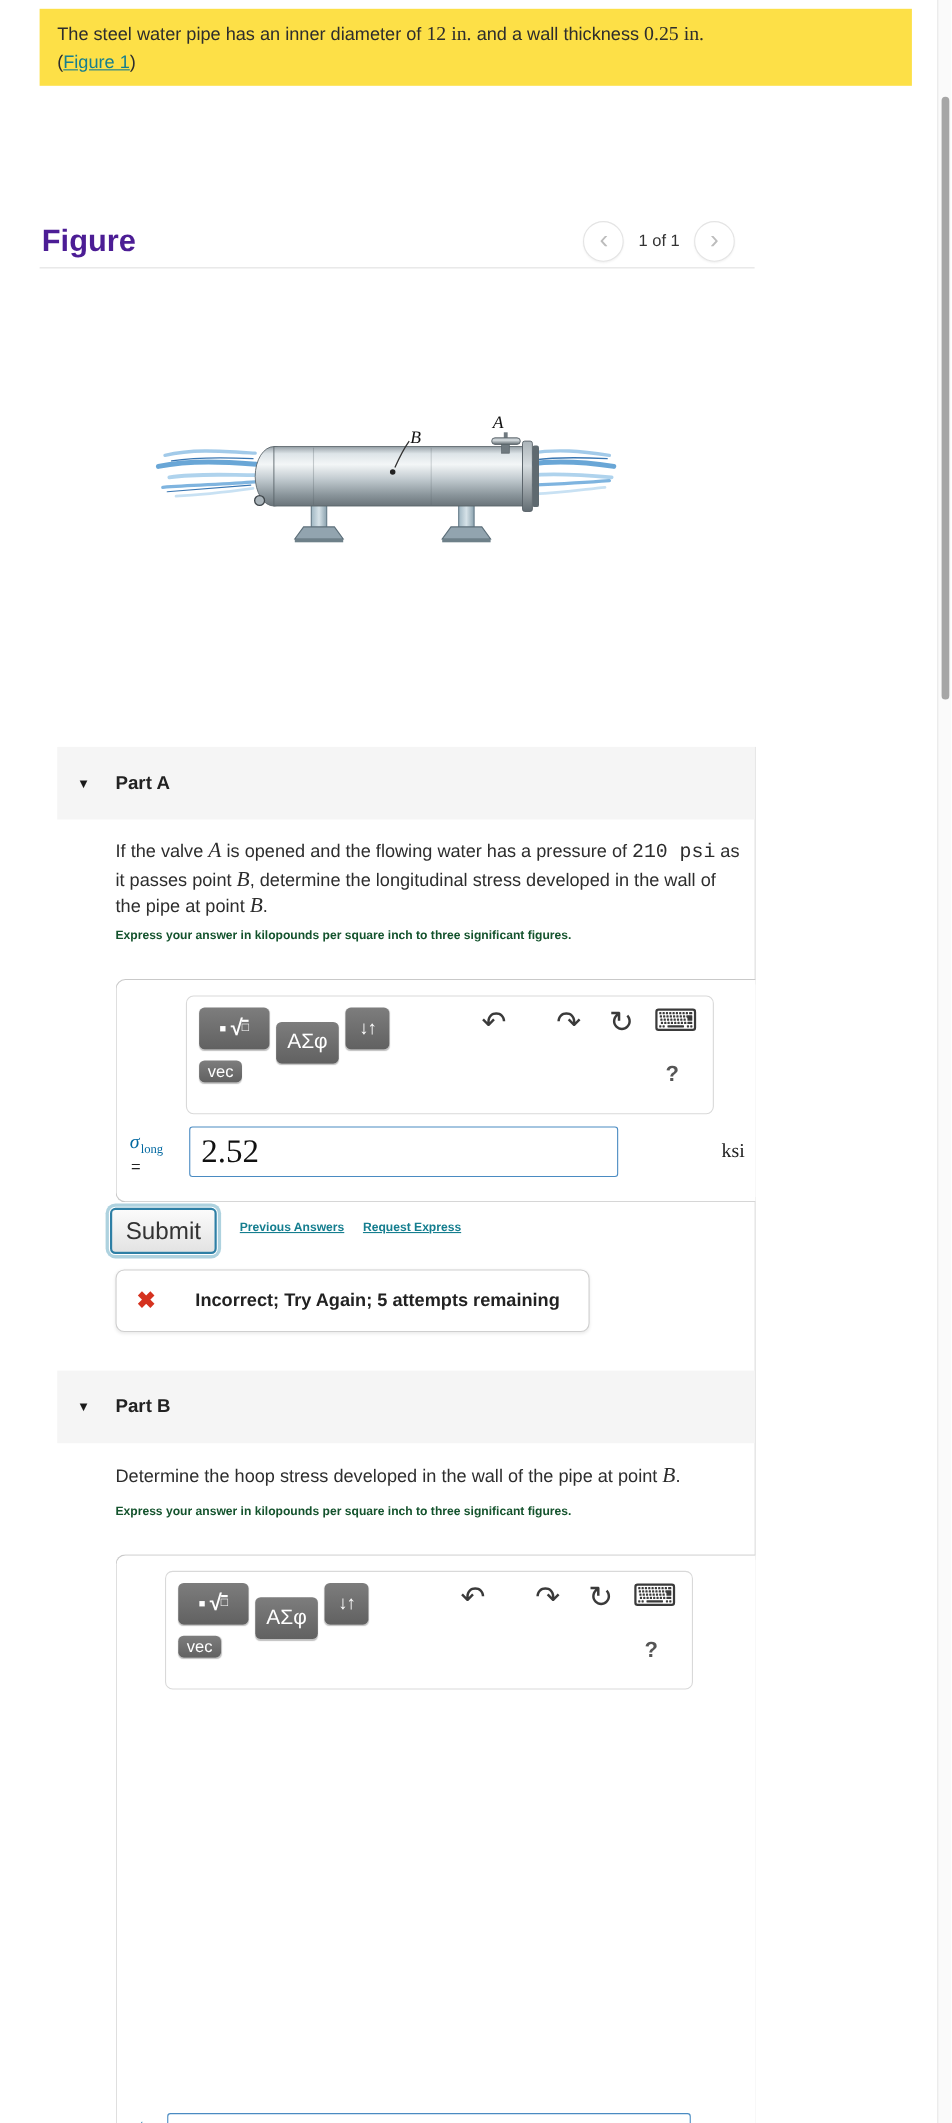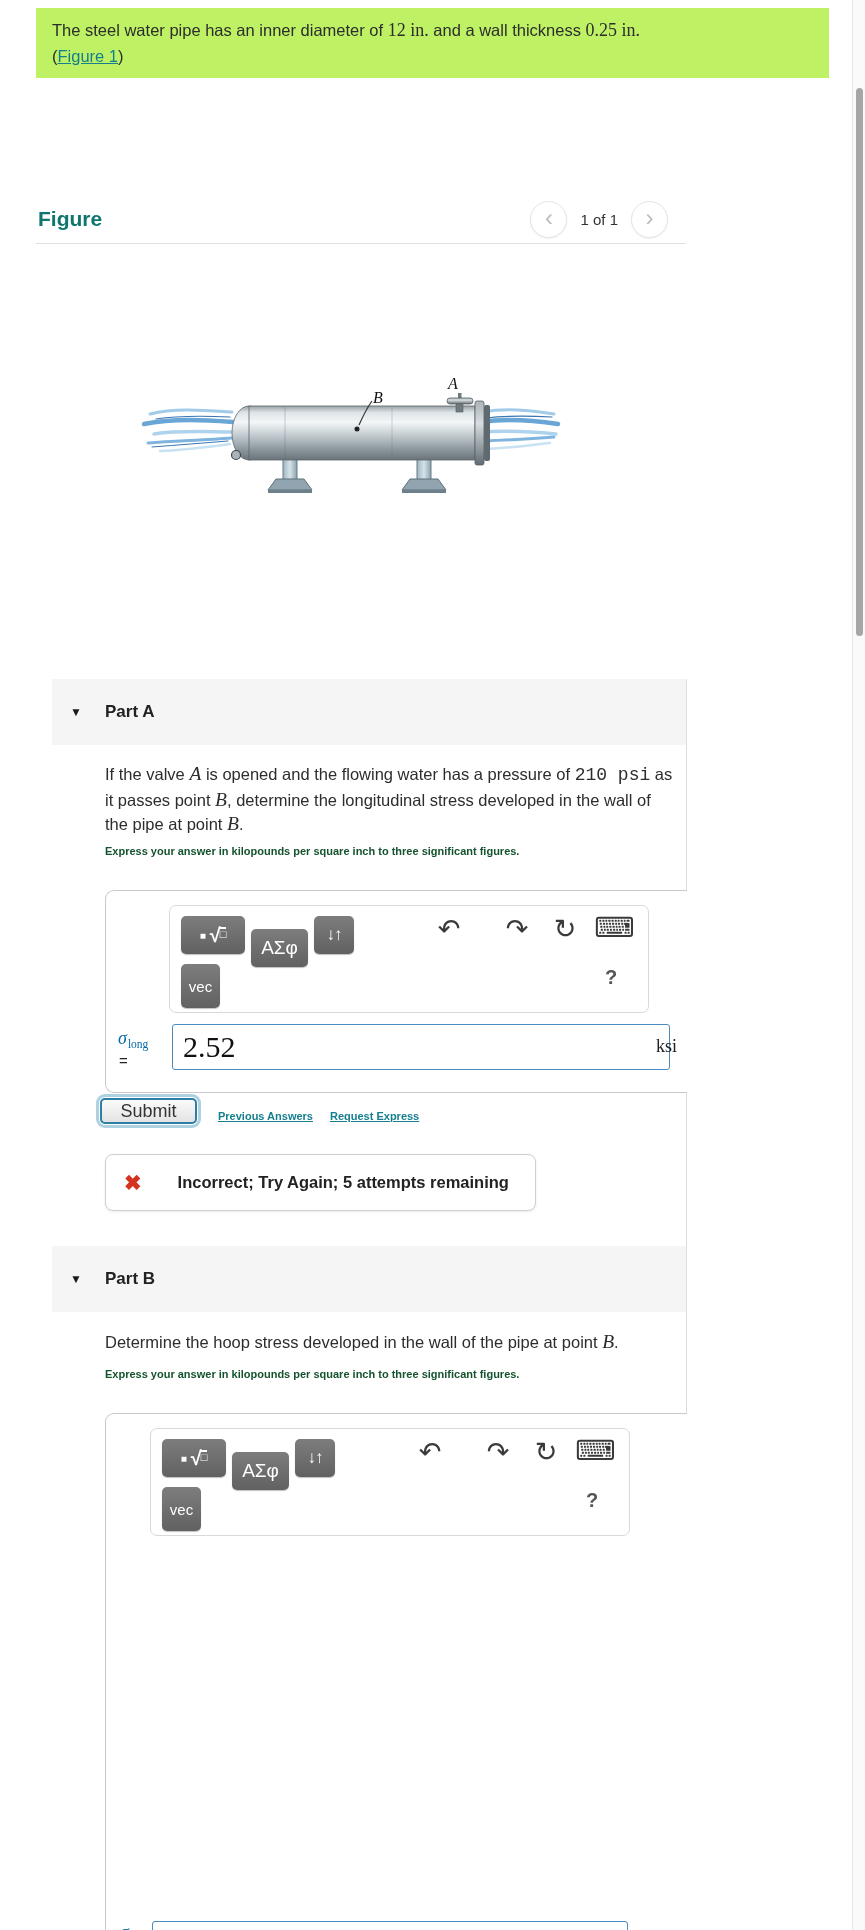--- a/index.html
+++ b/index.html
@@ -5,31 +5,31 @@
   * { box-sizing: border-box; }
   html,body { margin:0; padding:0; }
   body {
     width:865px; height:1930px; position:relative; overflow:hidden;
     background:#ffffff; font-family:"Liberation Sans", sans-serif; color:#2d2d2d;
   }
 
   
   .banner {
     position:absolute; left:36px; top:8px; width:793px; height:70px;
-    background:#bef264; padding:9px 16px; font-size:16.5px; line-height:26px; color:#2d2d2d;
+    background:#fde047; padding:9px 16px; font-size:16.5px; line-height:26px; color:#2d2d2d;
   }
   .banner .math-val { font-family:"Liberation Serif", serif; font-size:18px; }
   .banner a { color:#157e8f; text-decoration:underline; cursor:pointer; }
 
   
   .figure-header {
     position:absolute; left:38px; top:198px; width:648px; height:42px;
     display:flex; align-items:center;
   }
-  .figure-title { font-size:21px; font-weight:bold; color:#0f766e; }
+  .figure-title { font-size:28px; font-weight:bold; color:#4c1d95; }
   .figure-nav { margin-left:auto; margin-right:18px; display:flex; align-items:center; gap:13px; }
   .nav-circle {
     width:37px; height:37px; border-radius:50%; border:1px solid #e4e4e4; background:#fff;
     color:#bcbcbc; font-size:24px; line-height:1; display:flex; align-items:center; justify-content:center;
     box-shadow:0 1px 2px rgba(0,0,0,0.06); cursor:pointer; padding-bottom:3px;
   }
   .page-indicator { font-size:15px; color:#333; }
   .figure-hr { position:absolute; left:36px; top:243px; width:650px; border-top:1px solid #e0e0e0; }
 
   .figure-svg { position:absolute; left:130px; top:348px; width:440px; height:160px; }
@@ -65,49 +65,49 @@
   .toolbar { position:absolute; width:480px; height:108px; border:1px solid #d9d9d9; border-radius:7px; background:#fff; }
   .toolbar-a { left:169px; top:905px; }
   .toolbar-b { left:150px; top:1428px; }
   .tb-btn {
     position:absolute; background:linear-gradient(#7d7d7d,#616161); color:#fff; border-radius:5px;
     display:flex; align-items:center; justify-content:center; box-shadow:0 1px 1px rgba(0,0,0,0.25); cursor:pointer;
   }
   .eq-btn   { left:11px;  top:10px; width:64px; height:38px; }
   .greek-btn{ left:81px;  top:23px; width:57px; height:38px; font-size:19px; }
   .updown-btn{ left:144px; top:10px; width:40px; height:38px; font-size:17px; letter-spacing:-1px; }
-  .vec-btn  { left:11px;  top:58px; width:39px; height:44px; font-size:15px; }
+  .vec-btn  { left:11px;  top:58px; width:39px; height:20px; font-size:15px; }
   .eq-sq   { font-size:10px; margin-right:4px; }
   .eq-root { font-size:20px; font-weight:bold; margin-right:-1px; }
   .eq-box  { font-size:11px; border-top:2px solid #fff; transform:translateY(-2px); line-height:11px; }
   .tb-icon { position:absolute; top:8px; width:34px; text-align:center; font-size:27px; color:#3a3a3a; cursor:pointer; line-height:30px; }
   .undo-icon { left:262px; } .redo-icon { left:330px; } .reset-icon { left:378px; }
   .kbd-icon  { left:424px; top:7px; font-family:"DejaVu Sans", sans-serif; font-size:28px; }
   .help-btn  { position:absolute; left:426px; top:60px; width:30px; text-align:center; font-size:20px; font-weight:600; color:#555; cursor:pointer; }
 
   
   .ans-label { position:absolute; color:#0369a1; }
   .ans-label-a { left:118px; top:1028px; }
   .ans-label-b { left:120px; top:1922px; }
   .sigma { font-family:"Liberation Serif", serif; font-style:italic; font-size:18px; }
   .sigma-sub { font-family:"Liberation Serif", serif; font-size:11.5px; vertical-align:-4px; margin-left:1px; }
   .ans-eq-a { position:absolute; left:119px; top:1052px; font-size:15px; color:#222; }
   .ans-input {
     position:absolute; border:1.5px solid #4a8bc2; border-radius:3px; background:#fff;
     font-family:"Liberation Serif", serif; font-size:30px; color:#111; padding:0 10px; outline:none;
   }
-  .ans-input-a { left:172px; top:1024px; width:498px; height:46px; }
+  .ans-input-a { left:172px; top:1024px; width:390px; height:46px; }
   .ans-input-b { left:152px; top:1921px; width:476px; height:46px; }
   .ans-unit-a { position:absolute; left:656px; top:1036px; font-family:"Liberation Serif", serif; font-size:18px; color:#222; }
 
   
   .submit-btn {
-    position:absolute; left:100px; top:1098px; width:97px; height:26px;
+    position:absolute; left:100px; top:1098px; width:97px; height:42px;
     border:2px solid #2e7fa5; border-radius:5px; background:linear-gradient(#fbfbfb,#e3e3e3);
-    box-shadow:0 0 0 1px #ffffff, 0 0 0 4px #aed2df; font-size:18px; color:#333;
+    box-shadow:0 0 0 1px #ffffff, 0 0 0 4px #aed2df; font-size:22px; color:#333;
     display:flex; align-items:center; justify-content:center; font-family:inherit; cursor:pointer;
   }
   .ans-links { position:absolute; left:218px; top:1110px; display:flex; gap:17px; }
   .ans-links a { font-size:11px; font-weight:bold; color:#157e8f; text-decoration:underline; cursor:pointer; }
 
   
   .feedback {
     position:absolute; left:105px; top:1154px; width:431px; height:57px;
     border:1px solid #cfcfcf; border-radius:8px; background:#fff;
     box-shadow:0 1px 3px rgba(0,0,0,0.08); display:flex; align-items:center;

